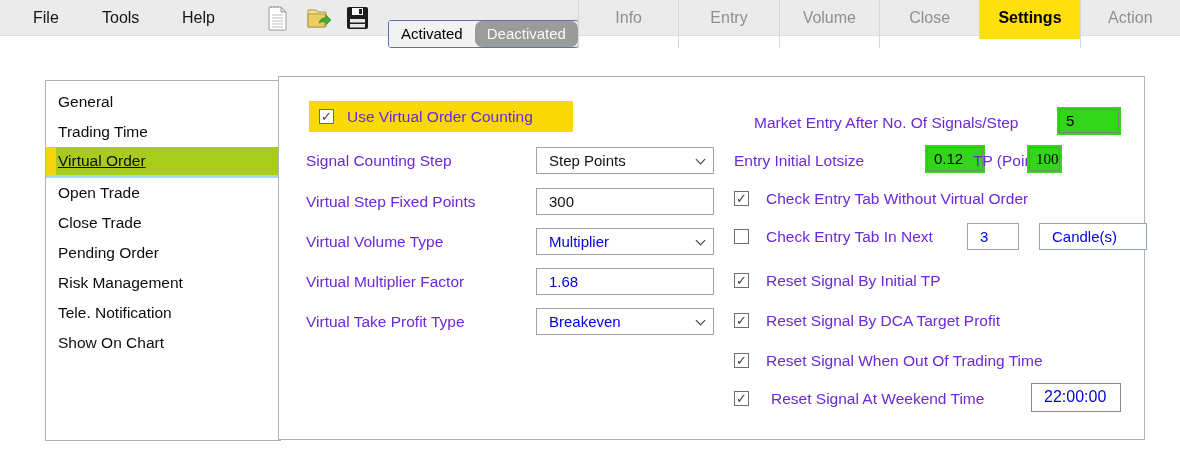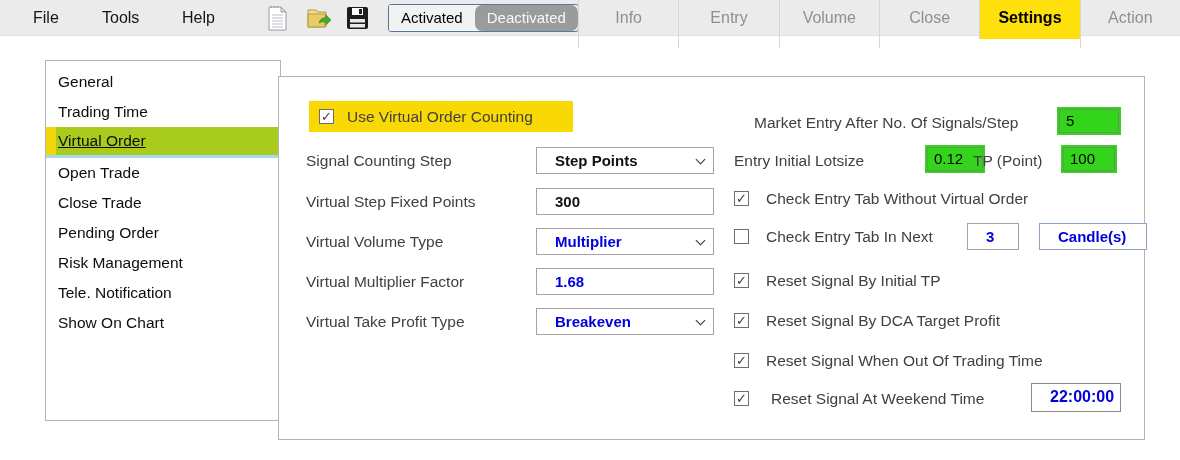--- a/index.html
+++ b/index.html
@@ -8,43 +8,43 @@
     font-family: "Liberation Sans", sans-serif;
     background:#ffffff; position:relative; overflow:hidden; color:#111;
   }
   
   .menubar { position:absolute; left:0; top:0; width:1180px; height:36px;
              background:#ebebeb; border-bottom:1px solid #dedede; }
   .menu-item { position:absolute; top:0; height:36px; line-height:36px;
                font-size:16px; color:#141414; cursor:default; }
   .tool-icon { position:absolute; top:5px; width:26px; height:26px; display:flex;
                align-items:center; justify-content:center; }
-  .toggle { position:absolute; left:388px; top:4px; height:28px; display:flex;
+  .toggle { position:absolute; left:388px; top:20px; height:28px; display:flex;
             border:1px solid #5b74a8; border-radius:3px; overflow:hidden; background:#f4f4f4; }
   .toggle .seg { height:100%; line-height:26px; font-size:15px; padding:0 12px; }
   .toggle .seg.on  { background:#f2f2f2; color:#000; }
   .toggle .seg.off { background:#9b9b9b; color:#f8f8f8;border-radius:7px; }
   
   .tabstrip { position:absolute; left:578px; top:0; width:602px; height:36px; display:flex; }
   .tab { flex:1; text-align:center; line-height:36px; font-size:16px; color:#8f8f8f;
          border-left:1px solid #d6d6d6; height:48px; }
   .tab.active { background:#ffe00d; color:#000; font-weight:bold; height:39px; }
   
-  .sidebar { position:absolute; left:45px; top:60px; width:236px; height:361px;
+  .sidebar { position:absolute; left:45px; top:80px; width:236px; height:361px;
              background:#fff; border:1px solid #b3b3b3; padding-top:6px; }
   .side-item { height:30px; line-height:30px; padding-left:12px; font-size:15.5px; color:#0d0d0d; }
   .side-item.active { background:linear-gradient(90deg,#f2d60b 0 10px,#a9cb1b 10px 100%);
                       border-bottom:3px solid #a7d9ee; height:31px; line-height:28px;text-decoration:underline; }
   
   .panel { position:absolute; left:278px; top:76px; width:867px; height:364px;
            background:#fff; border:1px solid #b3b3b3; }
-  .lbl { position:absolute; font-size:15.5px; color:#404040; line-height:27px; white-space:nowrap; }
+  .lbl { position:absolute; font-size:15.5px; color:#6d28d9; line-height:27px; white-space:nowrap; }
   .hl-yellow { background:#f8d903; }
   .ctl { position:absolute; width:178px; height:27px; border:1px solid #a3a3a3;
-         background:#fff; font-size:15px; line-height:25px; padding-left:18px; white-space:nowrap;font-weight:bold; }
+         background:#fff; font-size:15px; line-height:25px; padding-left:12px; white-space:nowrap; }
   .ctl.select { padding-right:20px; }
   .chev { position:absolute; right:9px; top:50%; width:7px; height:7px;
           border-right:1.6px solid #333; border-bottom:1.6px solid #333;
           transform:translateY(-72%) rotate(45deg); }
   .blue { color:#0000dd; }
   .cb { position:absolute; width:15px; height:15px; border:1px solid #6e6e6e; background:#fff;
         font-size:13px; line-height:14px; text-align:center; color:#3c3c3c; }
   .greenbox { position:absolute; background:#35d41c; padding:2px; }
   .greenbox .inner { border:1px solid #6f8f6a; background:#35d41c; height:24px;
                      font-size:15px; line-height:22px; padding-left:6px; color:#000; }
@@ -147,21 +147,21 @@
   <span class="lbl" style="left:455px;top:32px;margin-left:20px;">Market Entry After No. Of Signals/Step</span>
   <div class="greenbox" style="left:778px;top:30px;width:64px;">
     <div class="inner">5</div>
   </div>
 
   <span class="lbl" style="left:455px;top:70px;">Entry Initial Lotsize</span>
   <div class="greenbox" style="left:618px;top:68px;width:60px;margin-left:28px;">
     <div class="inner">0.12</div>
   </div>
   <span class="lbl" style="left:694px;top:70px;">TP (Point)</span>
-  <div class="greenbox" style="left:782px;top:68px;width:56px;">
+  <div class="greenbox" style="left:748px;top:68px;width:35px;font-family:Liberation Serif, serif;">
     <div class="inner">100</div>
   </div>
 
   <span class="cb" style="left:455px;top:114px;">✓</span>
   <span class="lbl" style="left:487px;top:108px;">Check Entry Tab Without Virtual Order</span>
 
   <span class="cb" style="left:455px;top:152px;"></span>
   <span class="lbl" style="left:487px;top:146px;">Check Entry Tab In Next</span>
   <div class="ctl" style="left:688px;top:146px;width:52px;">
     <span class="blue">3</span>

